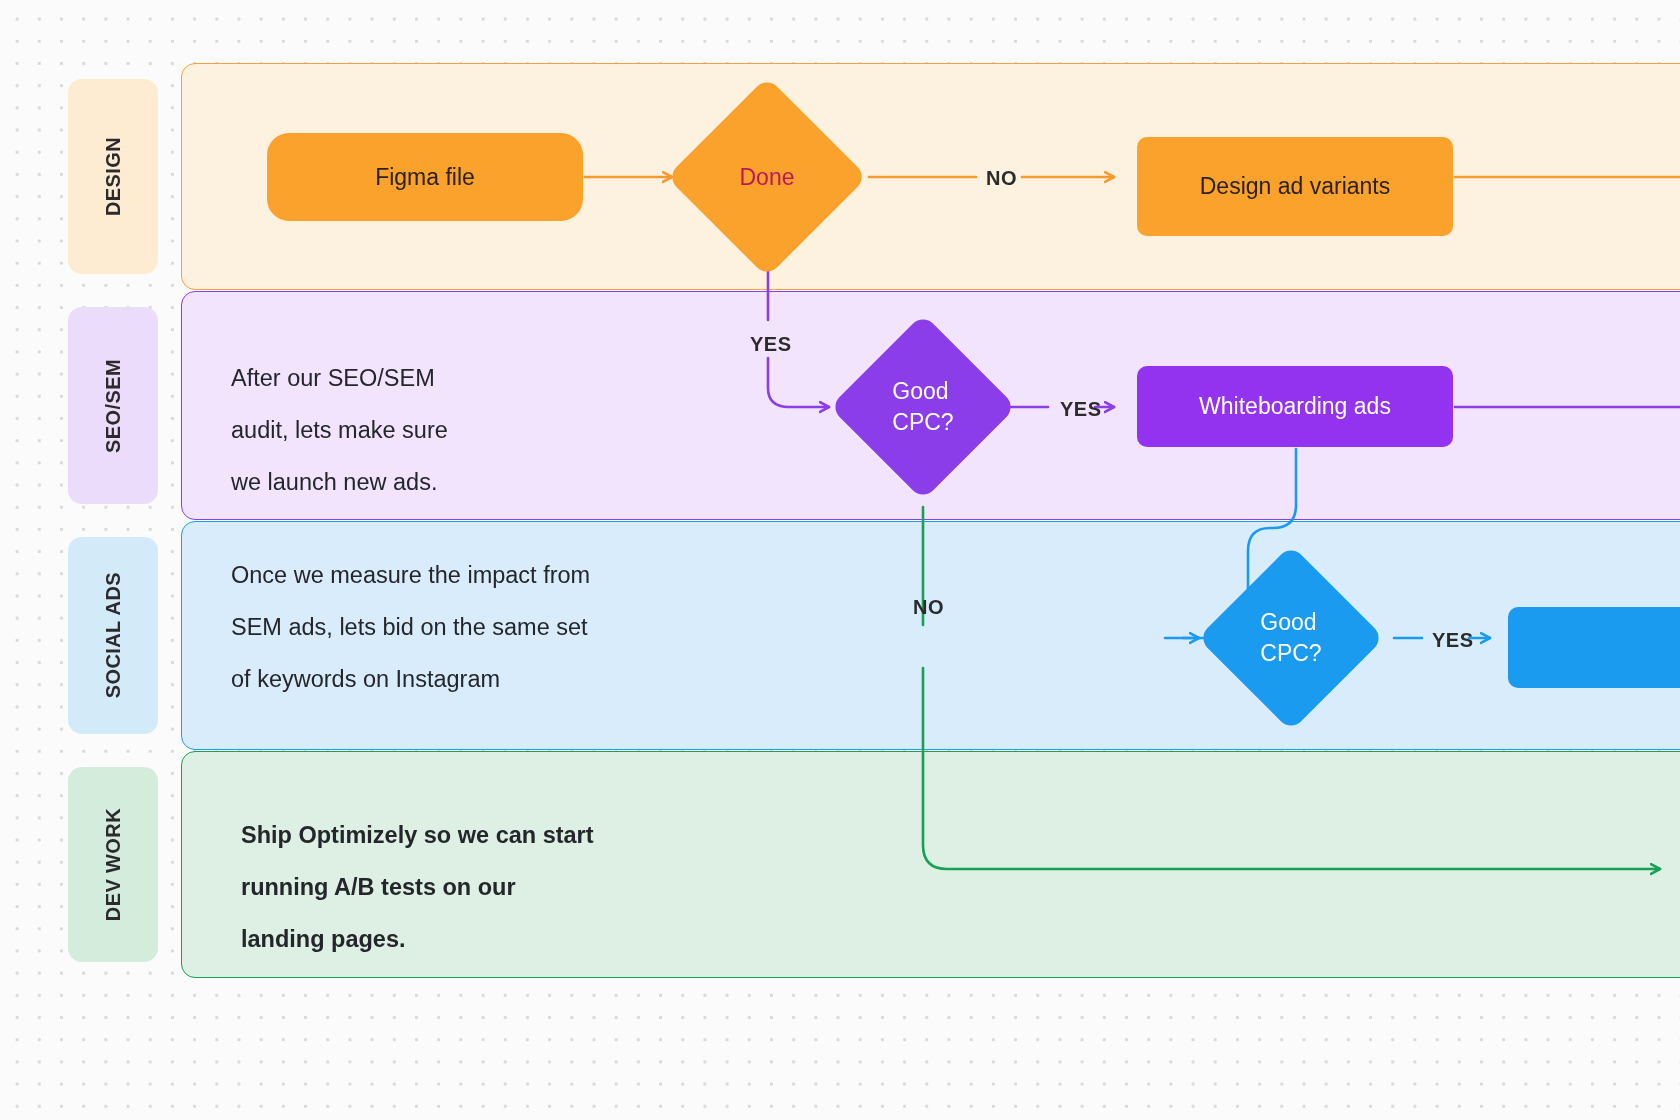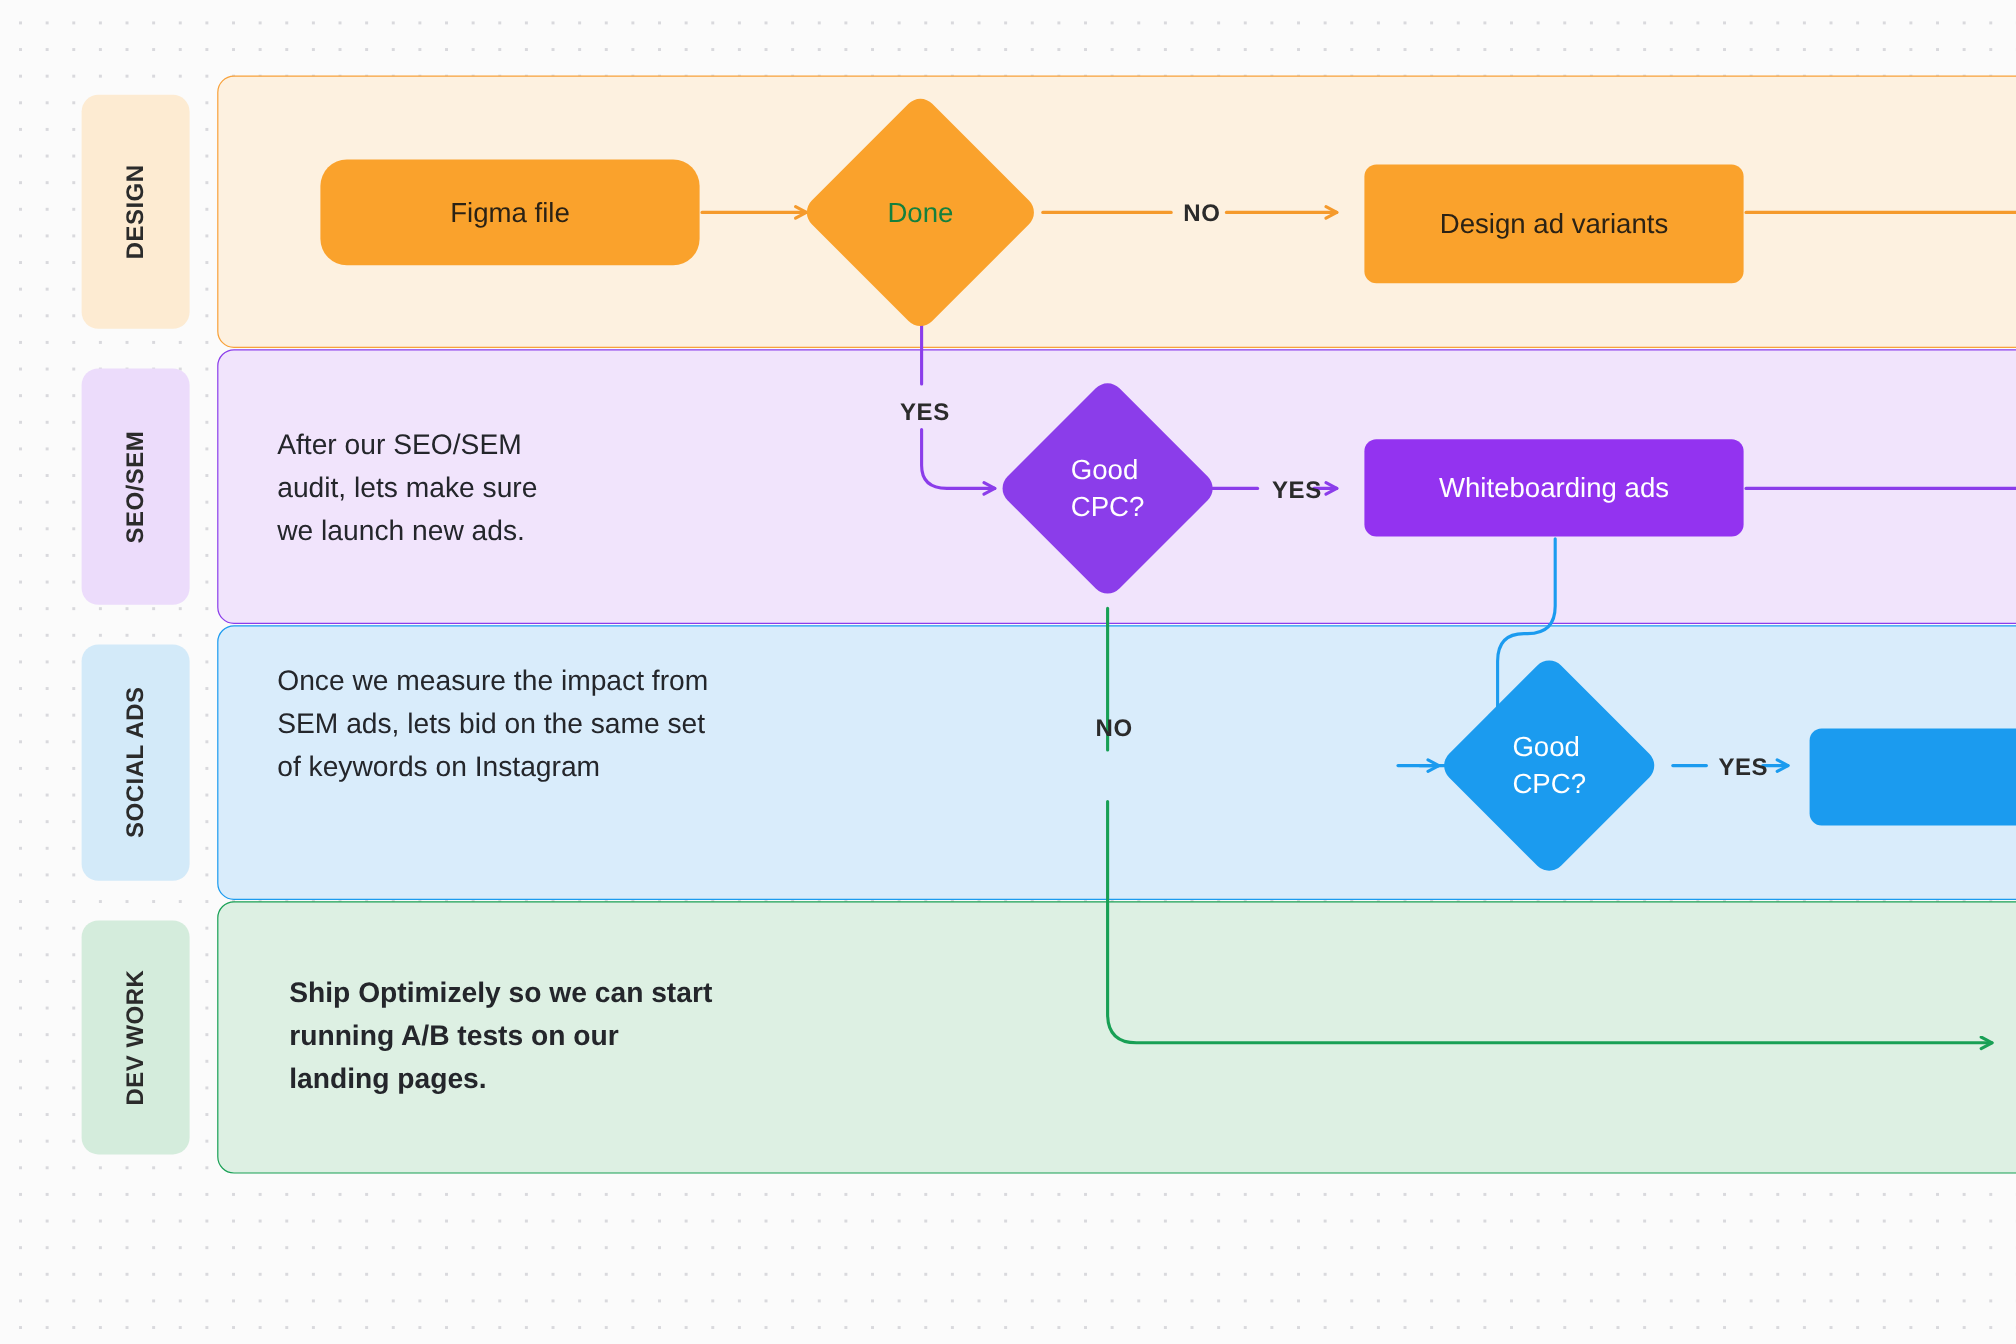--- a/index.html
+++ b/index.html
@@ -52,21 +52,21 @@
     left: 181px;
     right: -42px;
     border-radius: 14px;
     box-sizing: border-box;
   }
 
   
   .lane-note {
     position: absolute;
     font-size: 23.5px;
-    line-height: 36px;
+    line-height: 52px;
     color: #24262b;
     white-space: pre-line;
   }
 
   
   .node {
     position: absolute;
     display: flex;
     align-items: center;
     justify-content: center;
@@ -200,21 +200,21 @@
 <div class="edge-label" style="left:1060px;top:398px;">YES</div>
 <div class="edge-label" style="left:913px;top:596px;">NO</div>
 <div class="edge-label" style="left:1432px;top:629px;">YES</div>
 
 <div class="node node-pill" style="left:267px;top:133px;width:316px;height:88px;background:#faa22c;color:#2b2215;">
   <span>Figma file</span>
 </div>
 
 <div class="node-diamond-wrap" style="left:696px;top:106px;width:142px;height:142px;">
   <div class="node-diamond" style="background:#faa22c;"></div>
-  <div class="node-diamond-label" style="color:#15803d;">Done</div>
+  <div class="node-diamond-label" style="color:#be185d;">Done</div>
 </div>
 
 <div class="node node-rect" style="left:1137px;top:137px;width:316px;height:99px;background:#faa22c;color:#2b2215;">
   <span>Design ad variants</span>
 </div>
 
 <div class="node-diamond-wrap" style="left:857px;top:341px;width:132px;height:132px;">
   <div class="node-diamond" style="background:#8b3dea;"></div>
   <div class="node-diamond-label" style="color:#ffffff;">Good
 CPC?</div>

